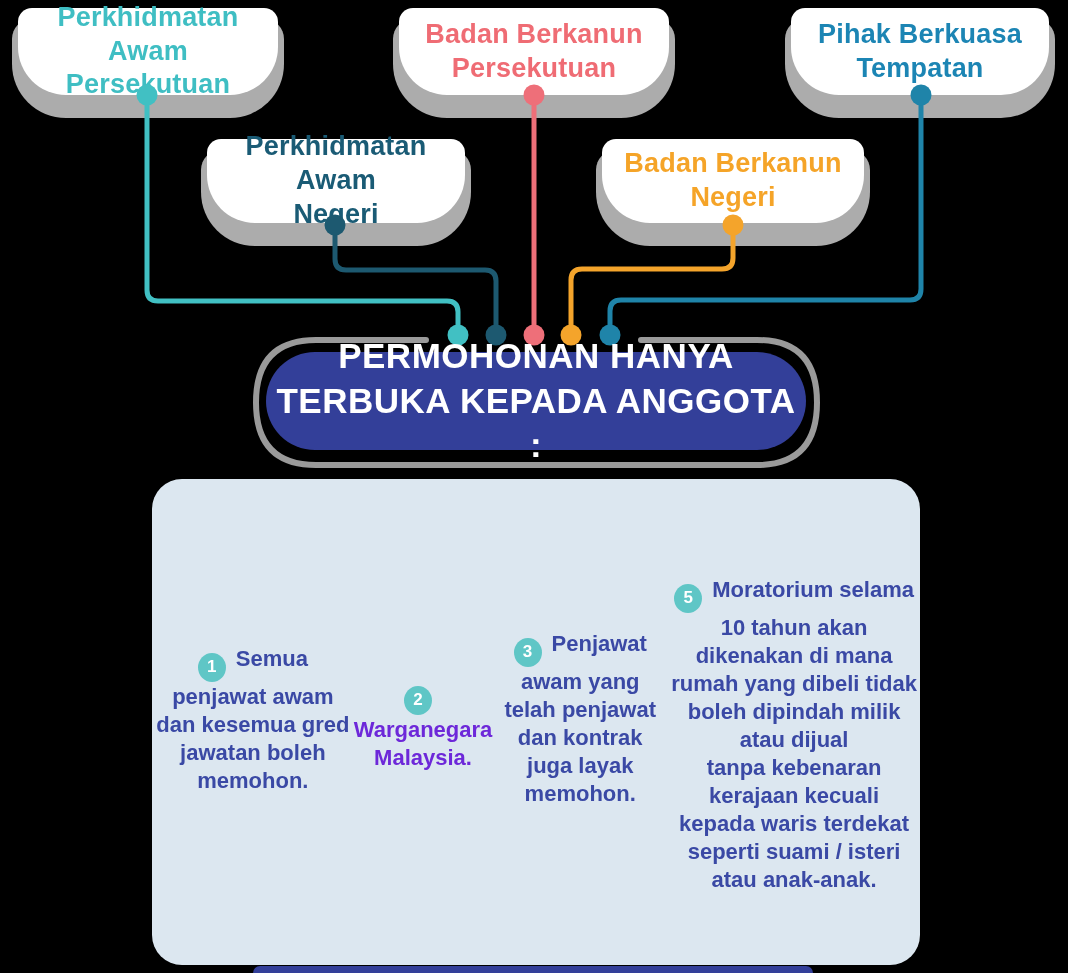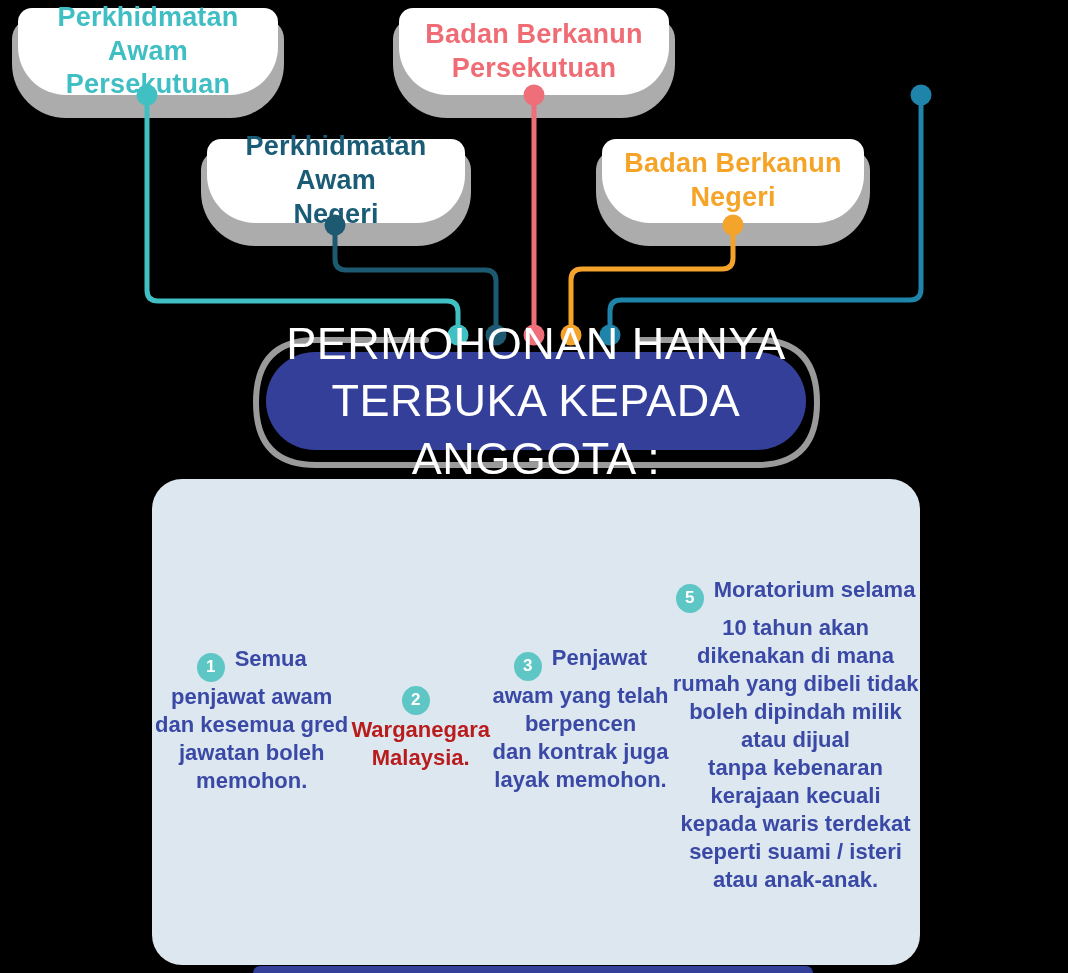--- a/index.html
+++ b/index.html
@@ -21,21 +21,21 @@
   }
   
   .lines{position:absolute;left:0;top:0;pointer-events:none;}
   
   .title-pill{
     position:absolute;left:266px;top:352px;width:540px;height:98px;
     border-radius:49px;background:#333F99;
     display:flex;align-items:center;justify-content:center;text-align:center;
   }
   .title-pill .ttext{
-    color:#fff;font-weight:normal;font-size:45px;line-height:1.28;
+    color:#fff;font-weight:bold;font-size:35px;line-height:1.28;
     white-space:pre-line;letter-spacing:.5px;
   }
   
   .panel{
     position:absolute;left:152px;top:479px;width:768px;height:486px;
     background:#DCE7F0;border-radius:30px;
     display:flex;flex-direction:row;align-items:center;
     padding-top:26px;box-sizing:border-box;
   }
   .item{
@@ -66,20 +66,24 @@
   <div class="orgbox" style="left:18px;top:8px;width:260px;height:87px;">
     <span class="label" style="color: rgb(63, 190, 195);">Perkhidmatan Awam
 Persekutuan</span>
   </div>
 
   <div class="orgbox" style="left:399px;top:8px;width:270px;height:87px;">
     <span class="label" style="color: rgb(239, 108, 116);">Badan Berkanun
 Persekutuan</span>
   </div>
 
+  <div class="orgbox" style="left:791px;top:8px;width:258px;height:87px;">
+    <span class="label" style="color: rgb(28, 133, 180);">Pihak Berkuasa
+Tempatan</span>
+  </div>
 
   <div class="orgbox" style="left:207px;top:139px;width:258px;height:84px;">
     <span class="label" style="color: rgb(26, 91, 117);">Perkhidmatan Awam
 Negeri</span>
   </div>
 
   <div class="orgbox" style="left:602px;top:139px;width:262px;height:84px;">
     <span class="label" style="color: rgb(245, 164, 40);">Badan Berkanun
 Negeri</span>
   </div>
@@ -115,25 +119,25 @@
   </div>
 
   <div class="panel" style="background-color: rgb(220, 231, 240);">
 
     <div class="item item-1">
       <span class="badge" style="background-color: rgb(95, 198, 198);">1</span><span class="itext" style="color: rgb(58, 73, 165);">Semua penjawat awam dan kesemua gred
 jawatan boleh memohon.</span>
     </div>
 
     <div class="item item-2">
-      <span class="badge" style="background-color: rgb(95, 198, 198);">2</span><span class="itext" style="color: #b91c1c; margin-top: 40px;">Warganegara Malaysia.</span>
+      <span class="badge" style="background-color: rgb(95, 198, 198);">2</span><span class="itext" style="color: #6d28d9; margin-top: 40px;">Warganegara Malaysia.</span>
     </div>
 
     <div class="item item-3">
-      <span class="badge" style="background-color: rgb(95, 198, 198);">3</span><span class="itext" style="color: rgb(58, 73, 165);">Penjawat awam yang telah berpencen
+      <span class="badge" style="background-color: rgb(95, 198, 198);">3</span><span class="itext" style="color: rgb(58, 73, 165);">Penjawat awam yang telah penjawat
 dan kontrak juga layak memohon.</span>
     </div>
 
 
     <div class="item item-5">
       <span class="badge" style="background-color: rgb(95, 198, 198);">5</span><span class="itext" style="color: rgb(58, 73, 165);">Moratorium selama 10 tahun akan dikenakan di mana
 rumah yang dibeli tidak boleh dipindah milik atau dijual
 tanpa kebenaran kerajaan kecuali kepada waris terdekat
 seperti suami / isteri atau anak-anak.</span>
     </div>

